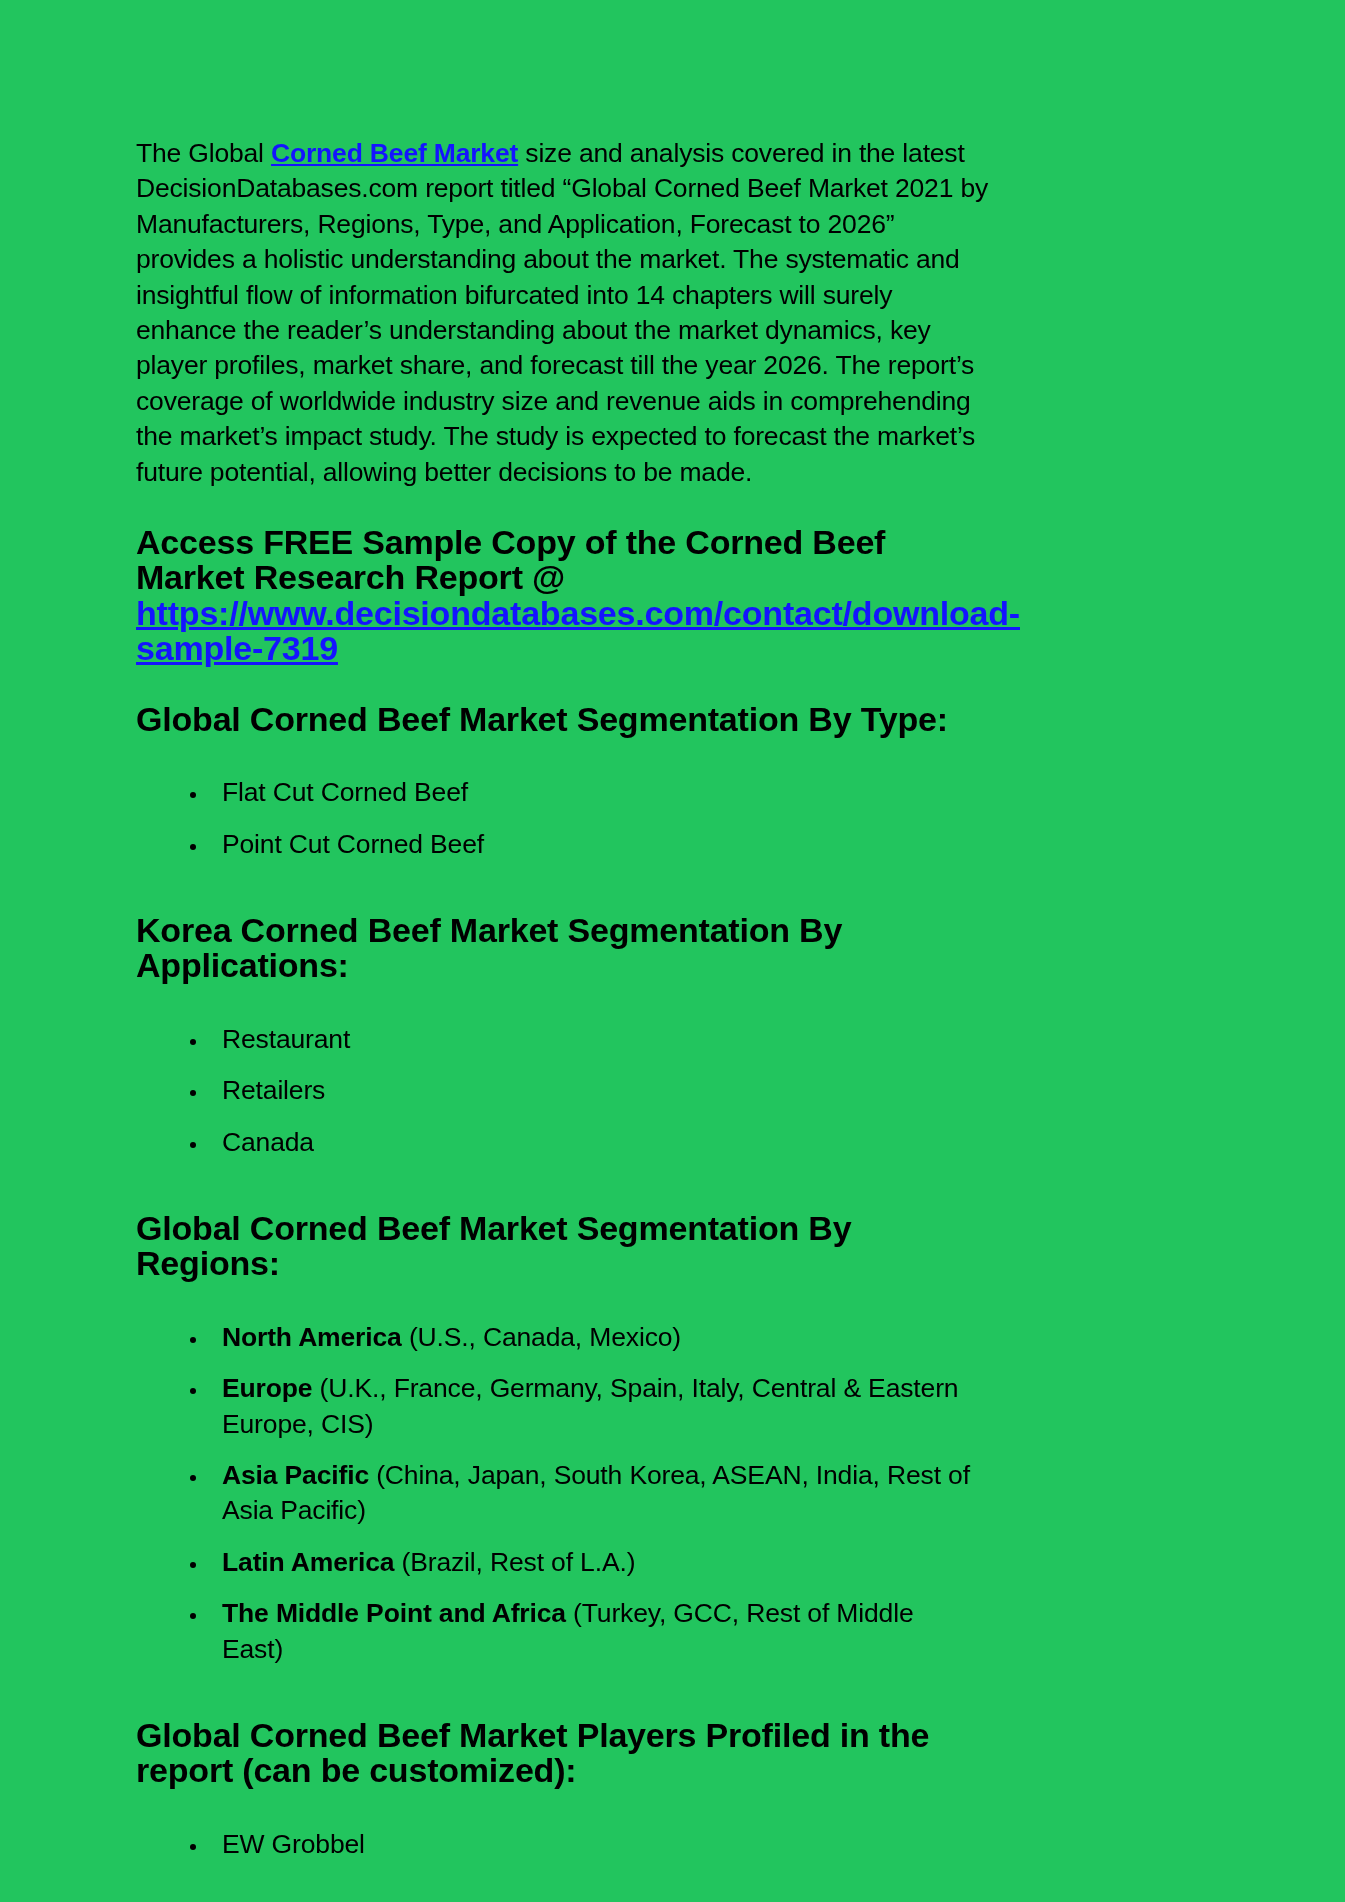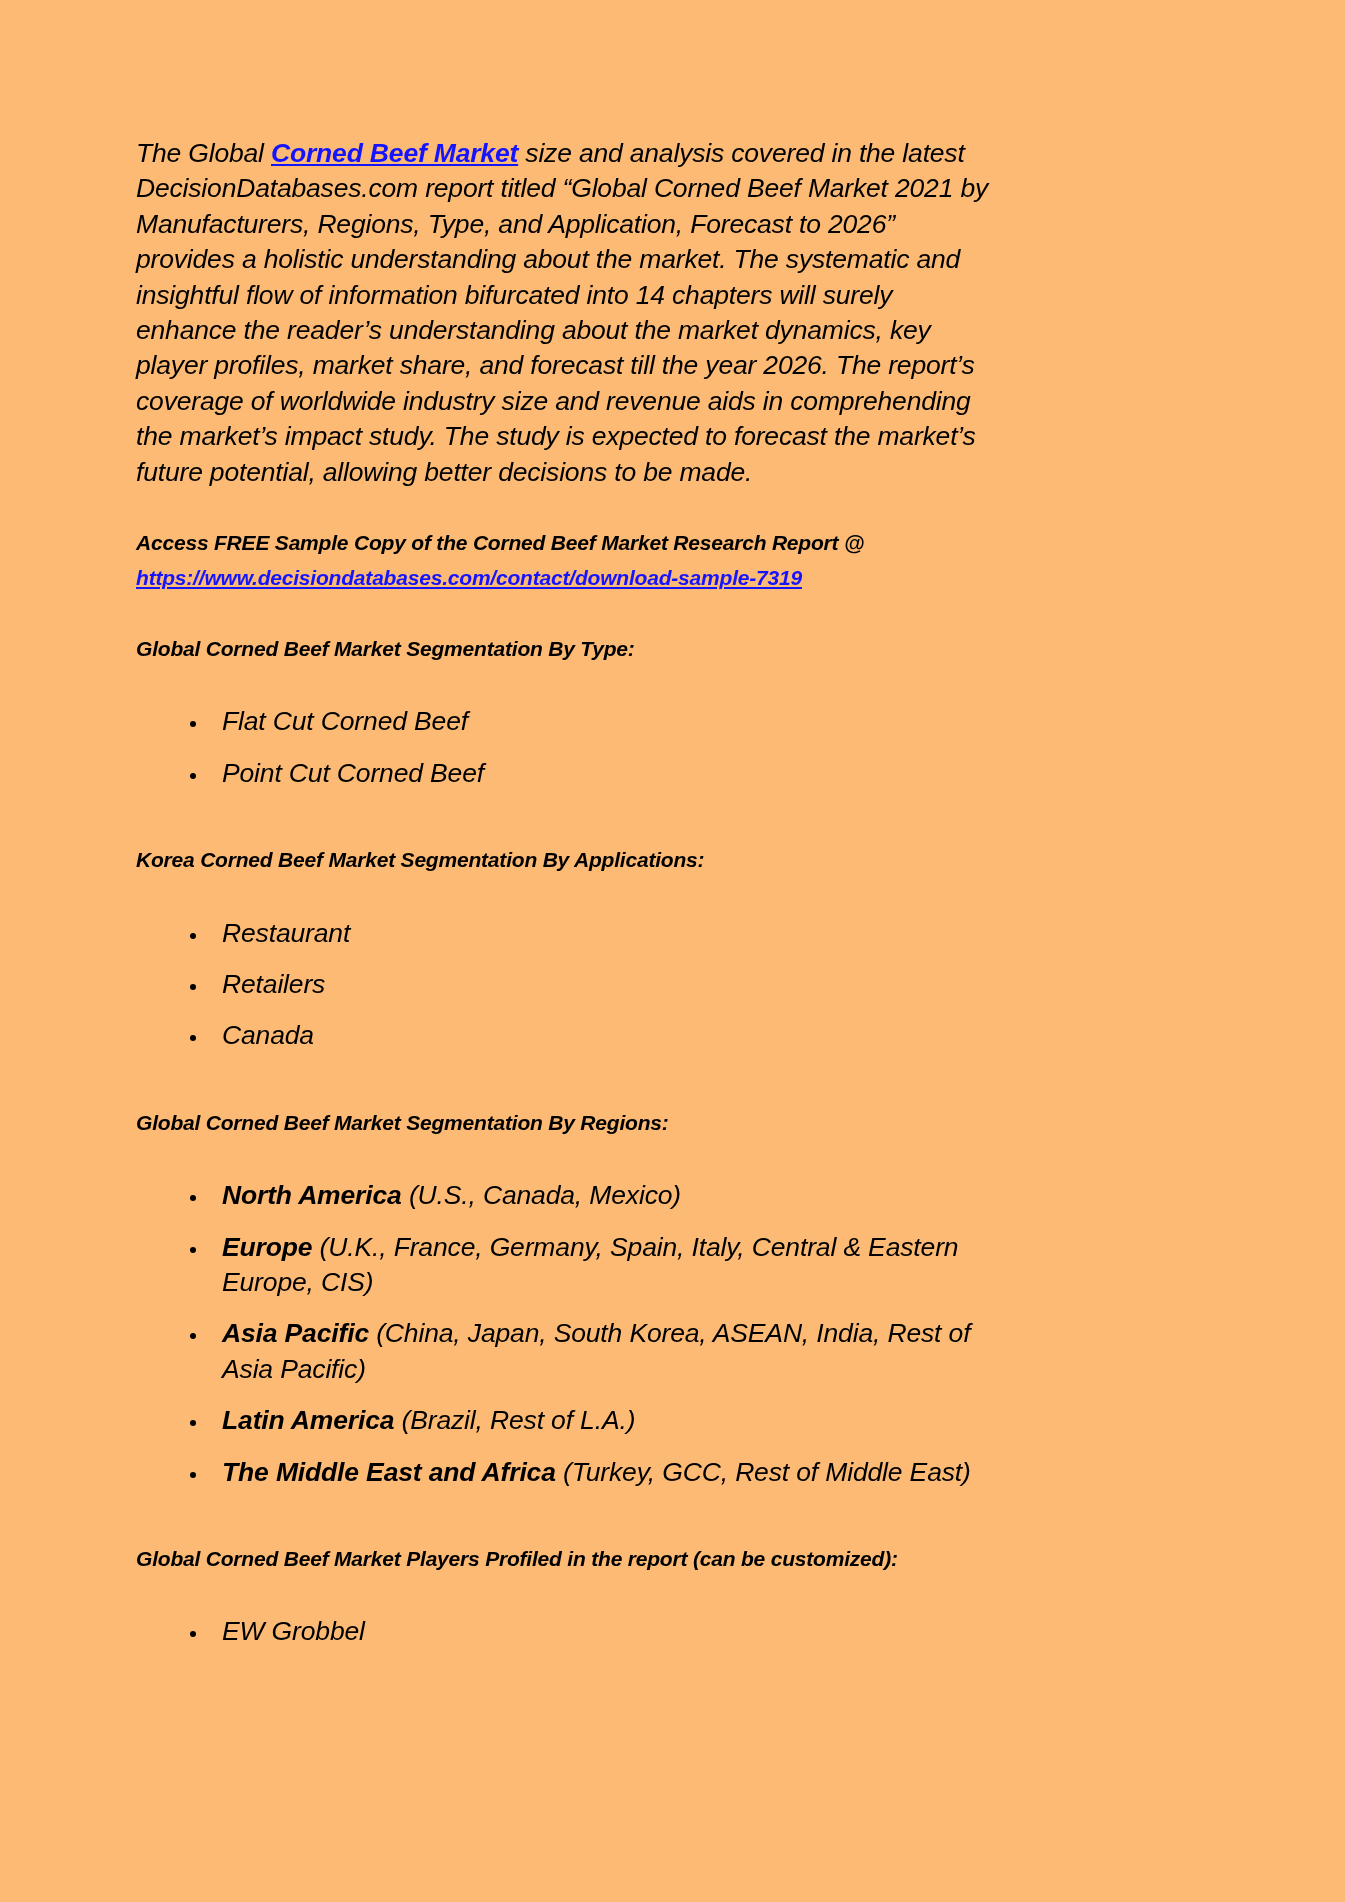--- a/index.html
+++ b/index.html
@@ -12,24 +12,23 @@
     height: 1902px;
     font-family: "Liberation Sans", sans-serif;
     color: #000000;
     overflow: hidden;
   }
 
   .page {
     position: relative;
     width: 1345px;
     height: 1902px;
-    background: #fdba74;
+    background: #22c55e;
     box-sizing: border-box;
     padding: 136px 150px 16px 136px;
-    font-style: italic;
   }
 
   .doc-body {
     font-size: 26.5px;
     line-height: 35.4px;
     letter-spacing: -0.18px;
     width: 855px;
   }
 
   p.para {
@@ -44,21 +43,21 @@
   a.doclink {
     color: #1414ff;
     text-decoration: underline;
     text-underline-offset: 2px;
     font-weight: 700;
   }
 
   p.heading {
     margin: 0;
     font-weight: 700;
-    font-size: 21px;
+    font-size: 34px;
     line-height: 35.4px;
     letter-spacing: -0.2px;
   }
 
   ul.bullets {
     margin: 0;
     padding: 0 0 0 0;
     list-style: none;
   }
   ul.bullets > li {
@@ -120,21 +119,21 @@
 
     <div class="gap-para"></div>
 
     <p class="heading">Global Corned Beef Market Segmentation By Regions:</p>
     <div class="gap-list"></div>
     <ul class="bullets">
       <li><span class="b">North America</span><span> (U.S., Canada, Mexico)</span></li>
       <li><span class="b">Europe</span><span> (U.K., France, Germany, Spain, Italy, Central &amp; Eastern Europe, CIS)</span></li>
       <li><span class="b">Asia Pacific</span><span> (China, Japan, South Korea, ASEAN, India, Rest of Asia Pacific)</span></li>
       <li><span class="b">Latin America</span><span> (Brazil, Rest of L.A.)</span></li>
-      <li><span class="b">The Middle East and Africa</span><span> (Turkey, GCC, Rest of Middle East)</span></li>
+      <li><span class="b">The Middle Point and Africa</span><span> (Turkey, GCC, Rest of Middle East)</span></li>
     </ul>
 
     <div class="gap-para"></div>
 
     <p class="heading">Global Corned Beef Market Players Profiled in the report (can be customized):</p>
     <div class="gap-list"></div>
     <ul class="bullets">
       <li><span class="b"></span><span>EW Grobbel</span></li>
     </ul>
 

